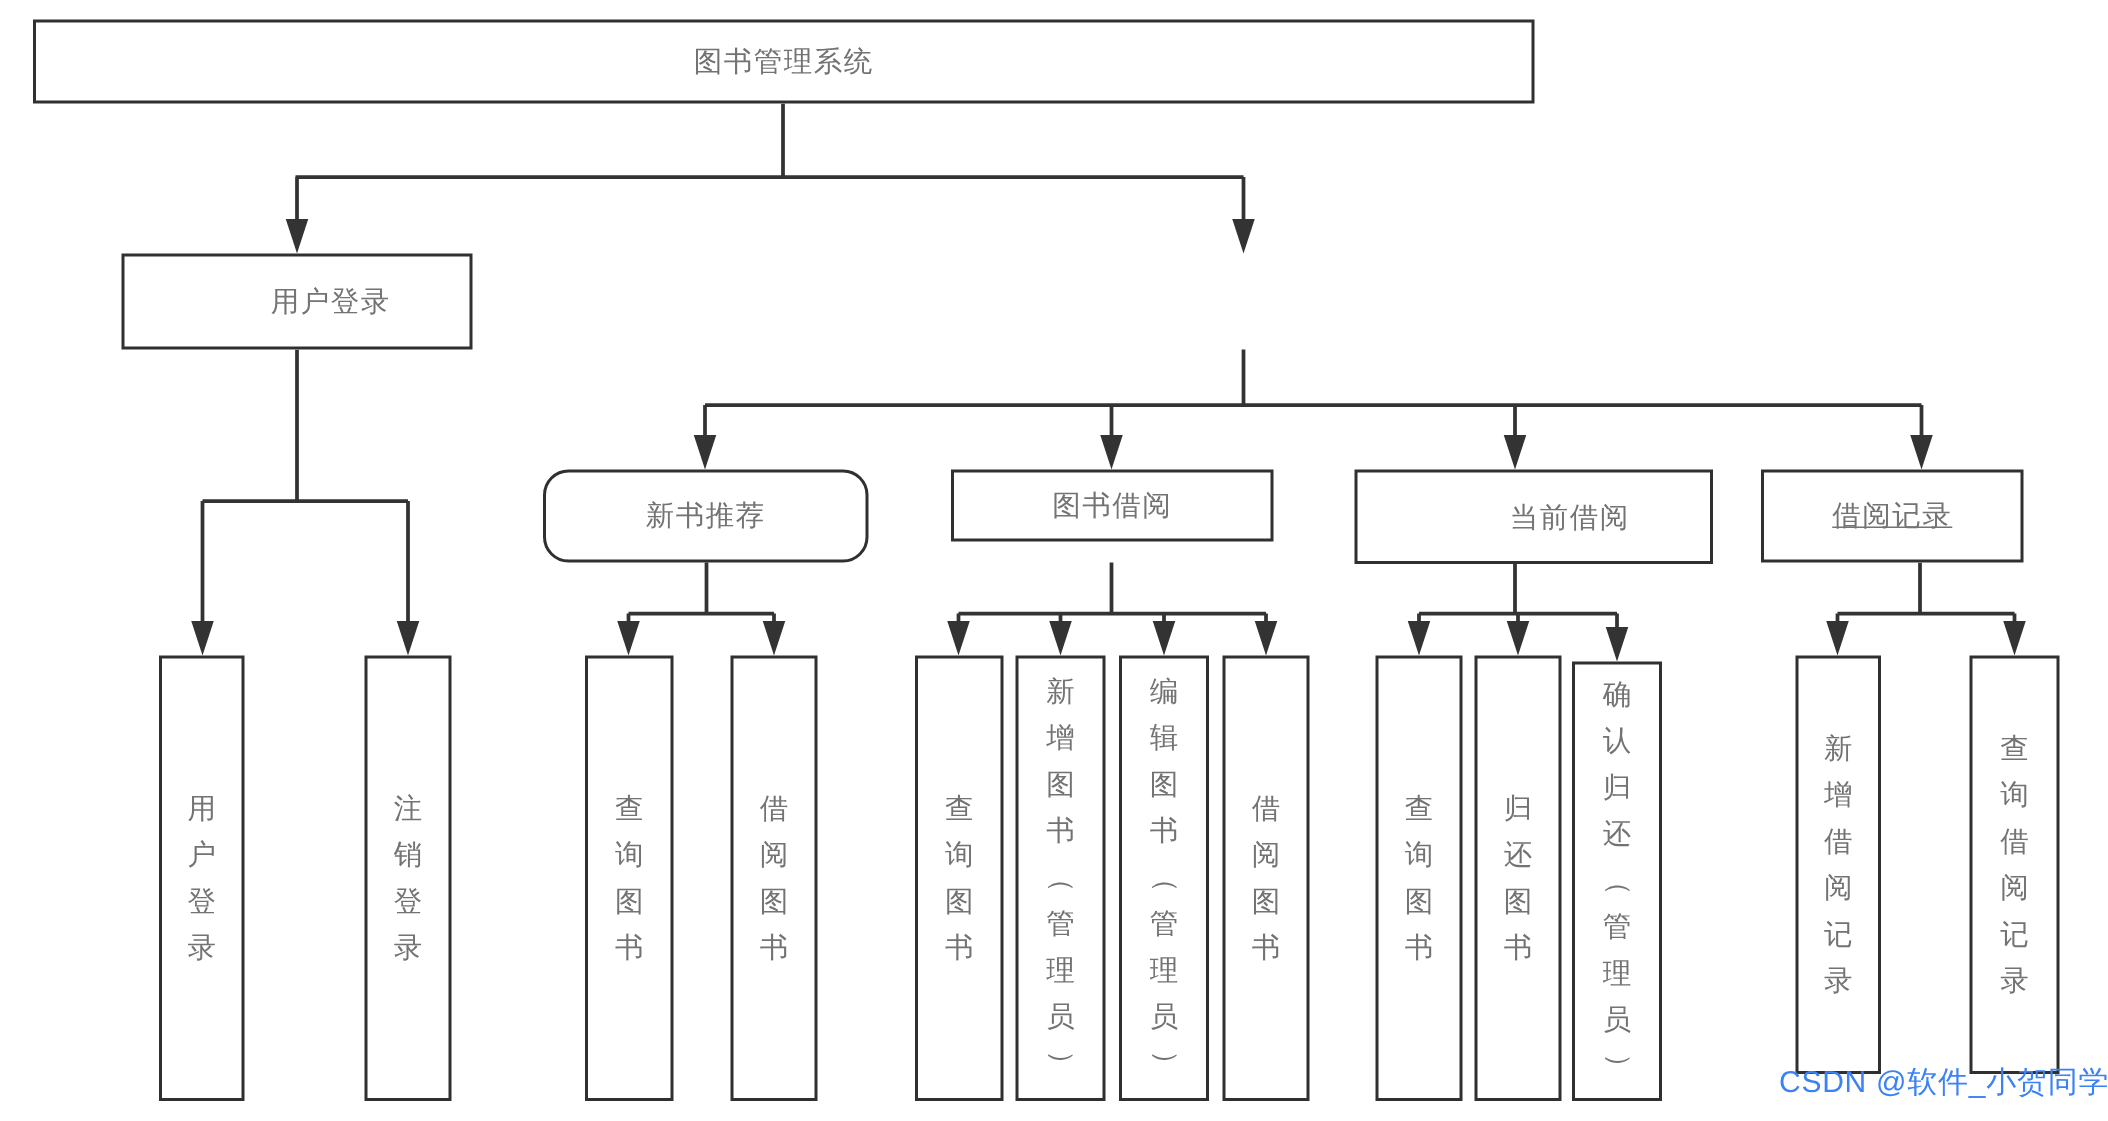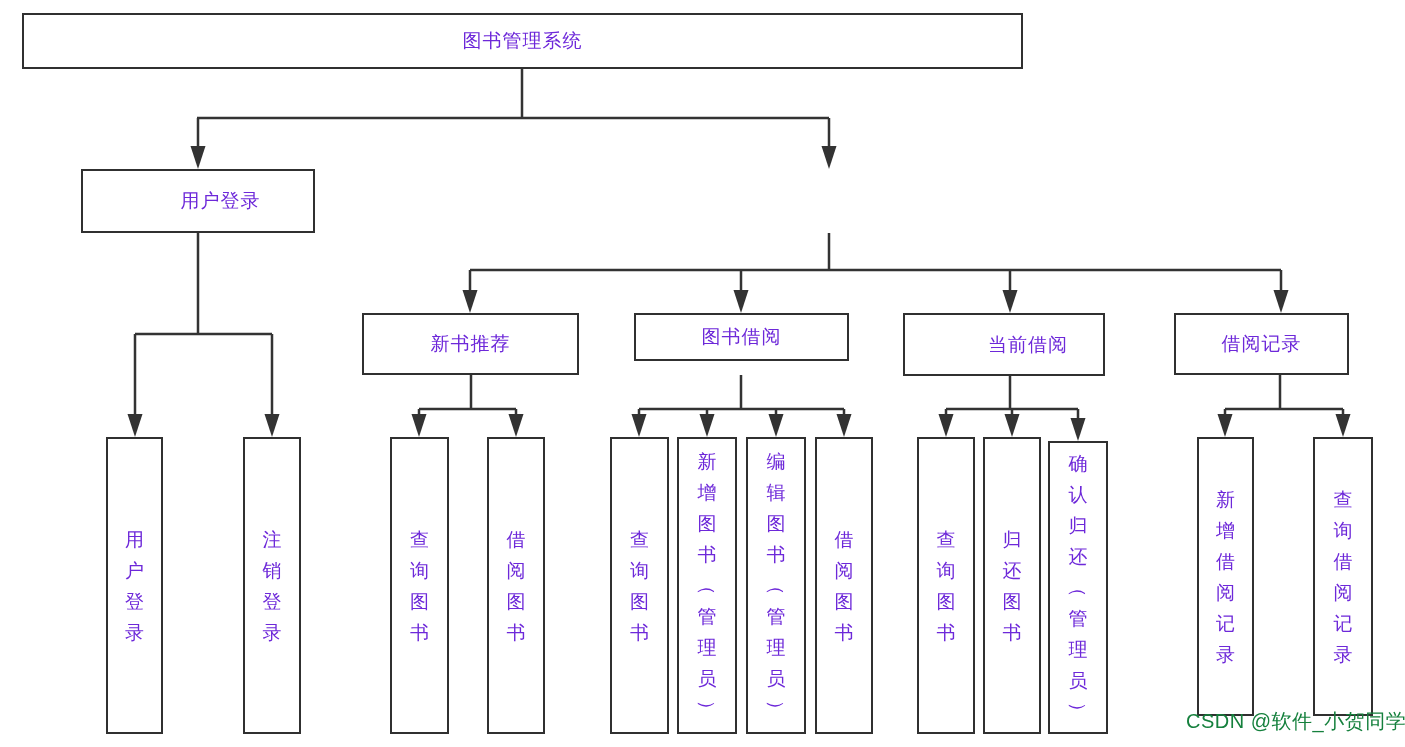--- a/index.html
+++ b/index.html
@@ -20,36 +20,36 @@
   .box {
     position: absolute;
     box-sizing: border-box;
     border: 2.5px solid #303030;
     background: #ffffff;
     display: flex;
     align-items: center;
     justify-content: center;
     font-size: 19px;
     letter-spacing: 1px;
-    color: #6d28d9;
+    color: #737373;
   }
   .leaf {
     flex-direction: column;
     gap: 12px;
     letter-spacing: 0;
     padding: 10px 0;
   }
   .leaf span { display: block; line-height: 1; }
   .leaf span.rot { transform: rotate(90deg); }
   .watermark {
     position: absolute;
     left: 1186px;
     top: 708px;
     font-size: 20px;
-    color: #15803d;
+    color: #3b82f6;
     white-space: nowrap;
     letter-spacing: 0.5px;
     z-index: 5;
   }
 </style>
 </head>
 <body>
 
 <div class="stage">
 
@@ -90,24 +90,24 @@
       <polygon points="1070.5,418 1085.5,418 1078,441"></polygon>
       <polygon points="1217.5,414 1232.5,414 1225,437"></polygon>
       <polygon points="1335.5,414 1350.5,414 1343,437"></polygon>
     </g>
   </svg>
 
   <div class="box" style="left:22px; top:13px; width:1001px; height:56px;">图书管理系统</div>
 
   <div class="box" style="left:81px; top:169px; width:234px; height:64px;padding-left:45px;">用户登录</div>
 
-  <div class="box" style="left:362px; top:313px; width:217px; height:62px;">新书推荐</div>
+  <div class="box" style="left:362px; top:313px; width:217px; height:62px;border-radius:17px;">新书推荐</div>
   <div class="box" style="left:634px; top:313px; width:215px; height:48px;">图书借阅</div>
-  <div class="box" style="left:903px; top:313px; width:202px; height:63px;padding-left:48px;">当前借阅</div>
-  <div class="box" style="left:1174px; top:313px; width:175px; height:62px;">借阅记录</div>
+  <div class="box" style="left:903px; top:313px; width:239px; height:63px;padding-left:48px;">当前借阅</div>
+  <div class="box" style="left:1174px; top:313px; width:175px; height:62px;text-decoration:underline;">借阅记录</div>
 
   <div class="box leaf" style="left:106px; top:437px; width:57px; height:297px;">
       <span>用</span>
       <span>户</span>
       <span>登</span>
       <span>录</span>
     </div>
   <div class="box leaf" style="left:243px; top:437px; width:58px; height:297px;">
       <span>注</span>
       <span>销</span>

